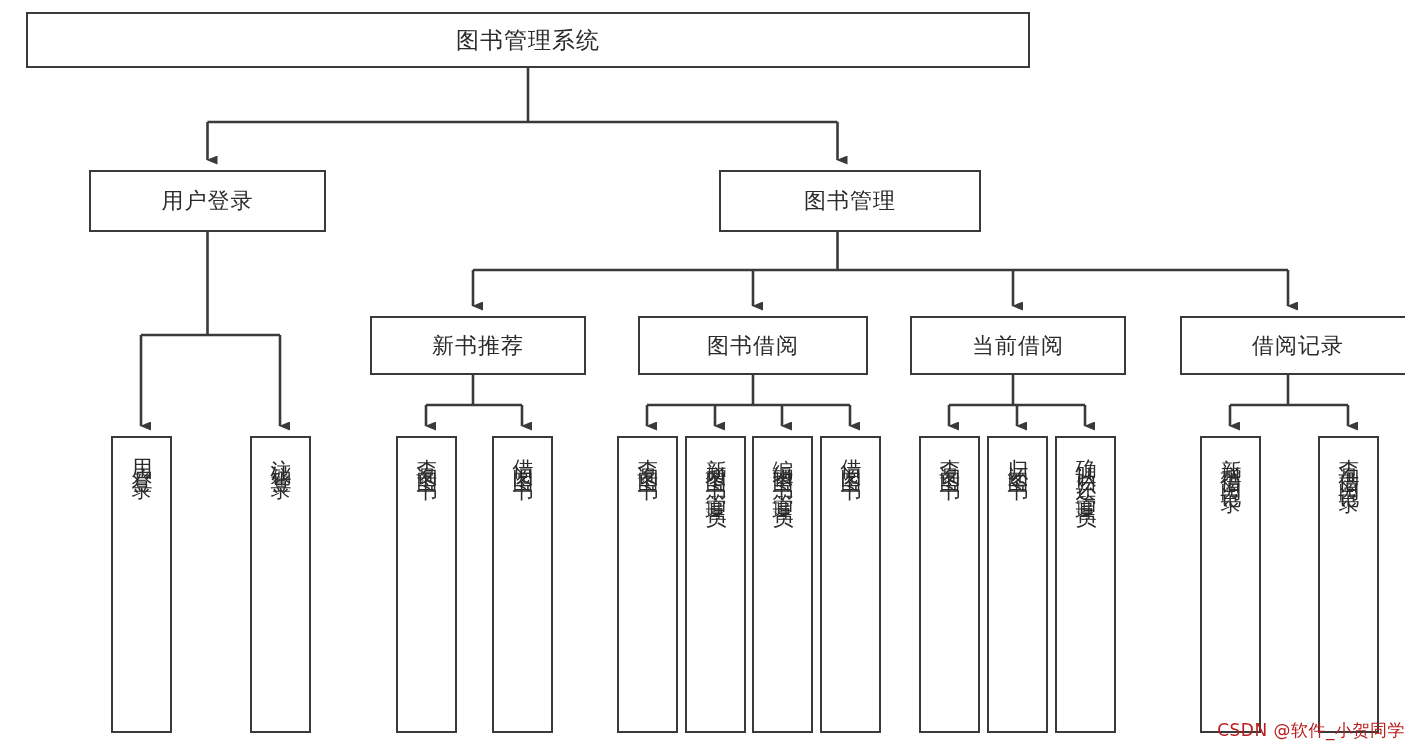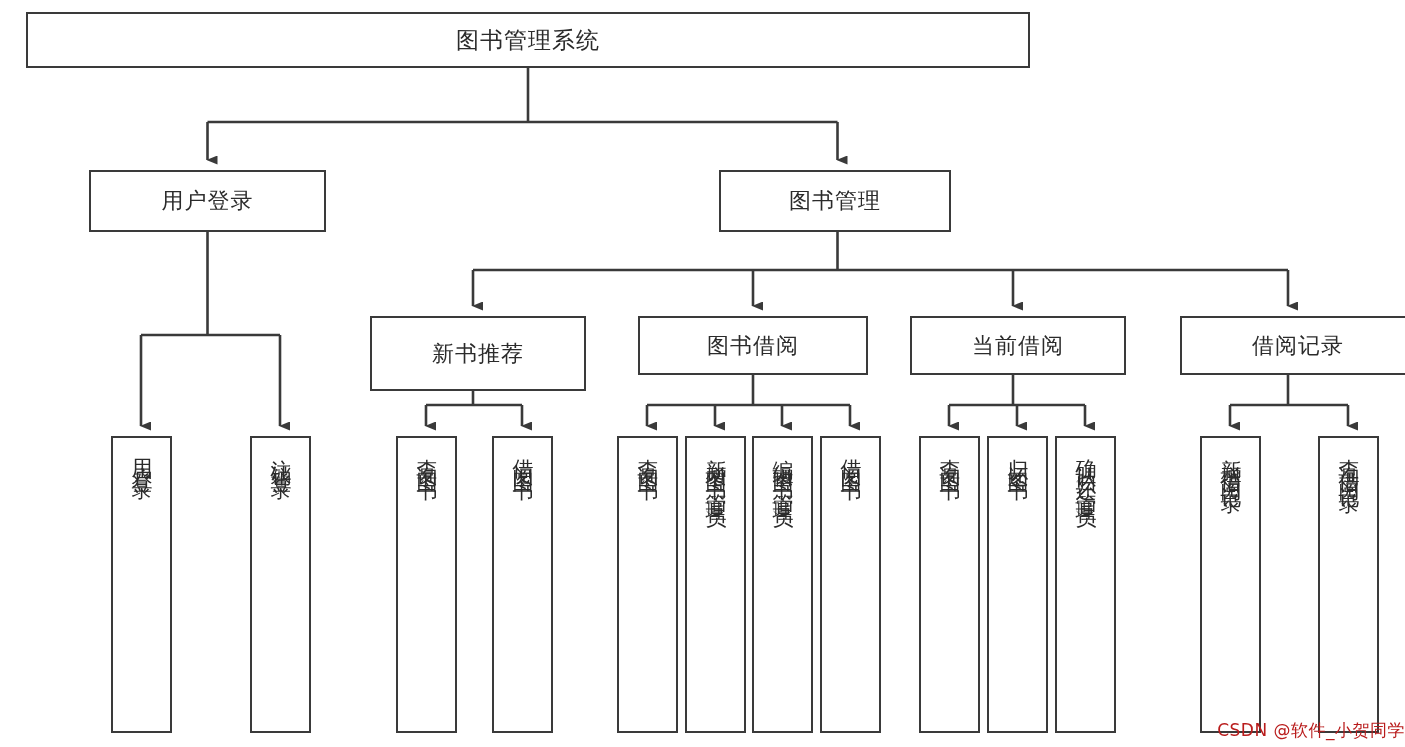--- a/index.html
+++ b/index.html
@@ -127,25 +127,25 @@
     </g>
   </svg>
 
   <div class="node-box node-root" style="left:18px; top:12px; width:1004px; height:56px;">
     <span class="node-label">图书管理系统</span>
   </div>
 
   <div class="node-box node-l2" style="left:81px; top:170px; width:237px; height:62px;">
     <span class="node-label">用户登录</span>
   </div>
-  <div class="node-box node-l2" style="left:711px; top:170px; width:232px; height:62px;">
+  <div class="node-box node-l2" style="left:711px; top:170px; width:262px; height:62px;">
     <span class="node-label">图书管理</span>
   </div>
 
-  <div class="node-box node-l3" style="left:362px; top:316px; width:216px; height:75px;">
+  <div class="node-box node-l3" style="left:362px; top:316px; width:216px; height:59px;">
     <span class="node-label">新书推荐</span>
   </div>
   <div class="node-box node-l3" style="left:902px; top:316px; width:216px; height:59px;">
     <span class="node-label">当前借阅</span>
   </div>
   <div class="node-box node-l3" style="left:630px; top:316px; width:230px; height:59px;">
     <span class="node-label">图书借阅</span>
   </div>
   <div class="node-box node-l3" style="left:1172px; top:316px; width:236px; height:59px;">
     <span class="node-label">借阅记录</span>

